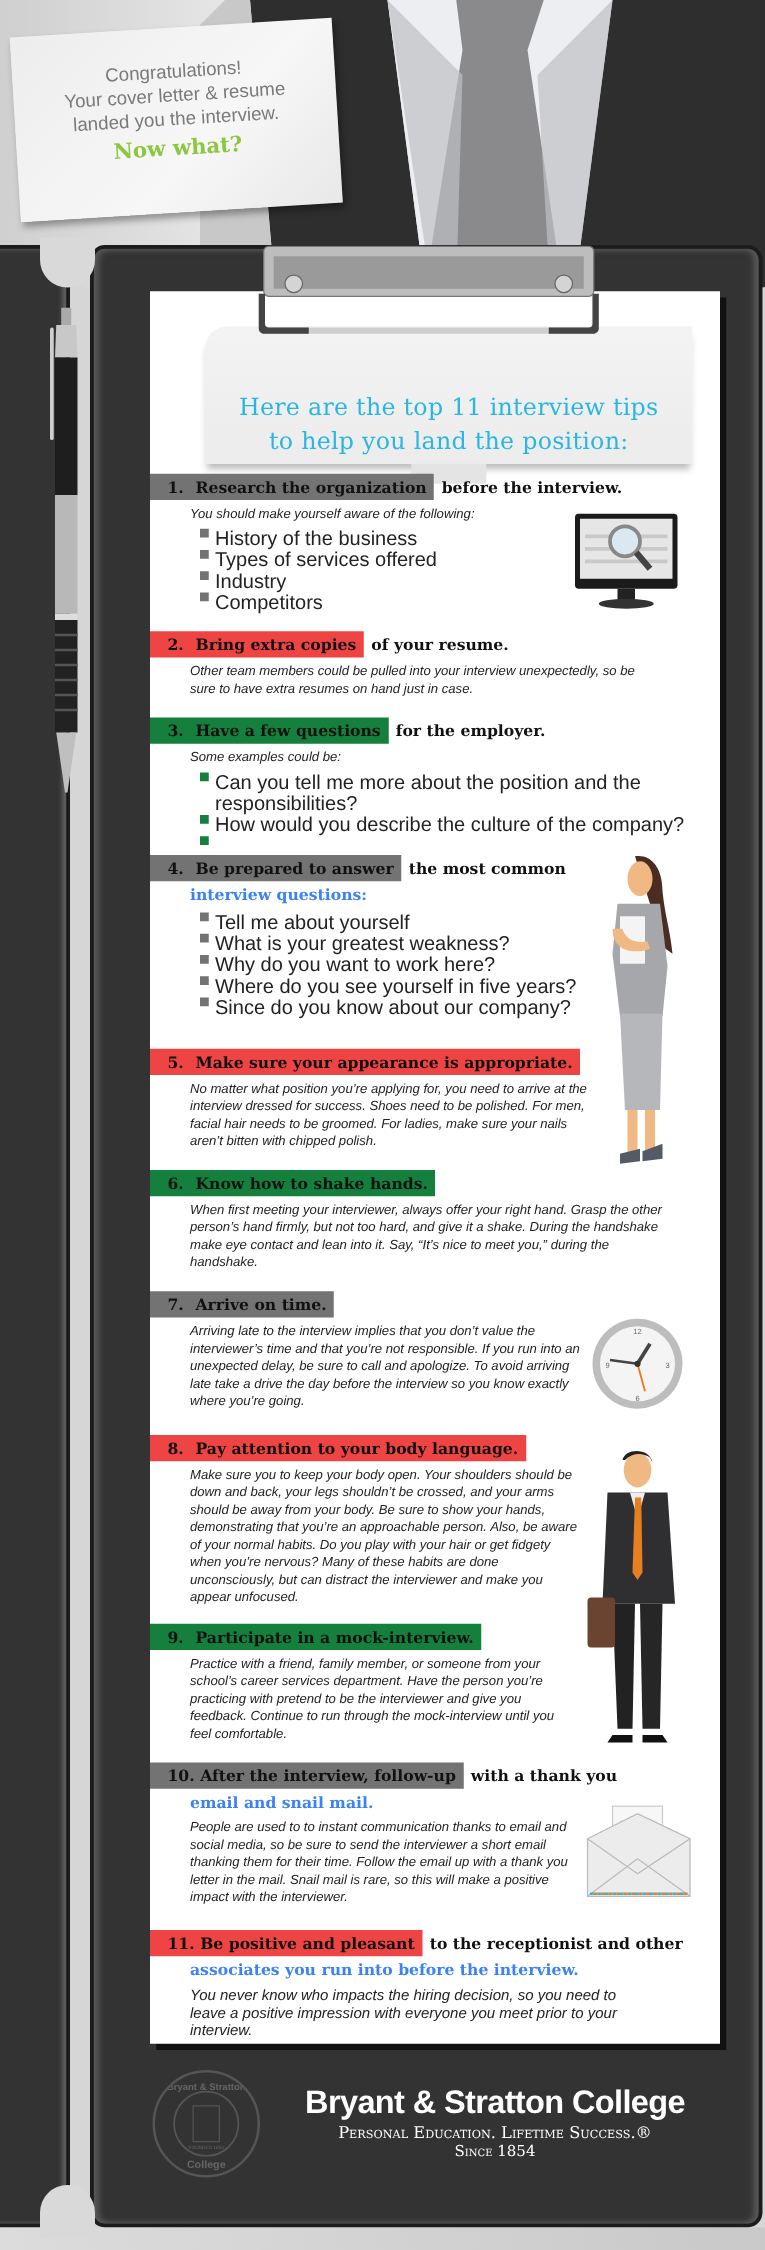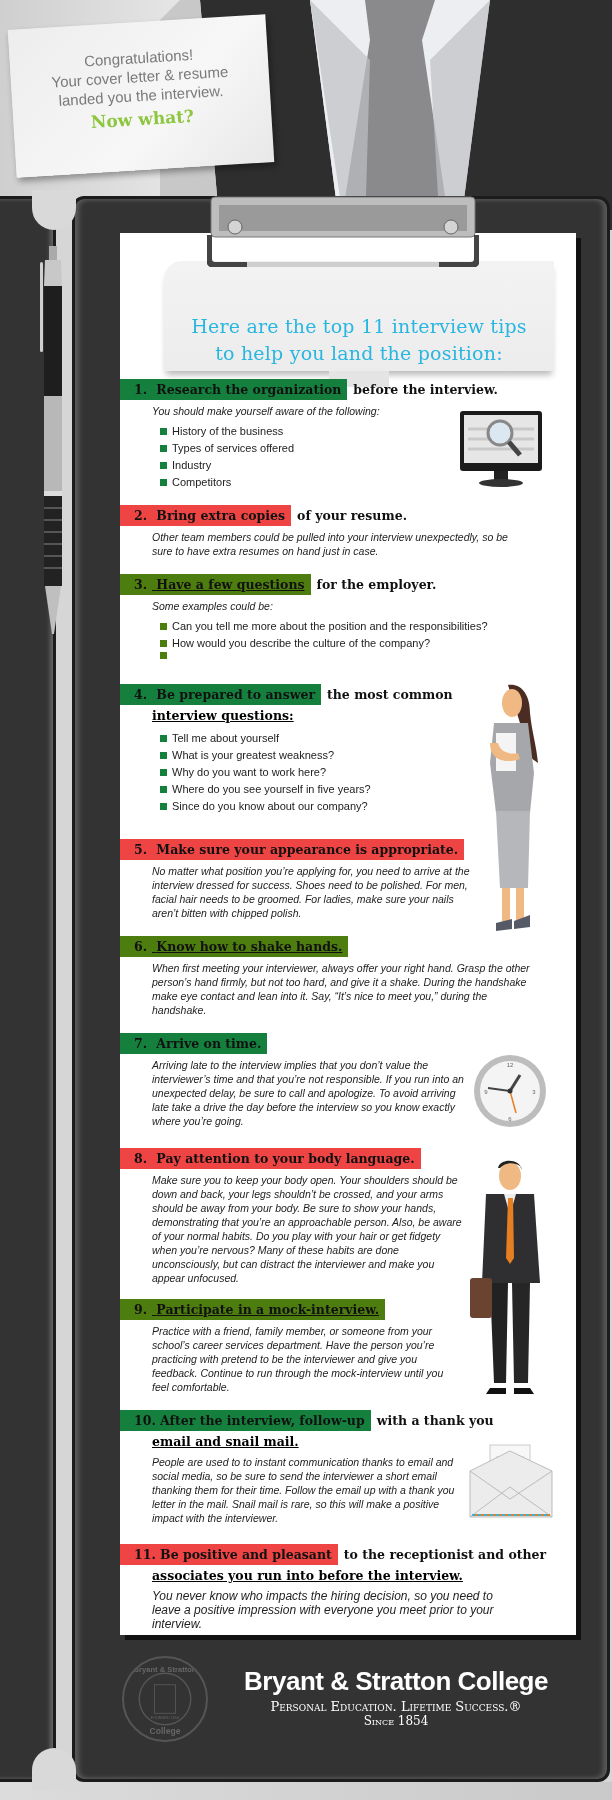--- a/index.html
+++ b/index.html
@@ -39,27 +39,27 @@
     background: linear-gradient(#f3f3f3, #ececec); border-radius: 18px 0 0 0; box-shadow: 0 6px 6px -2px #bbb; }
   .banner h1 { position: absolute; left: 0; top: 52px; width: 390px; text-align: center;
     font-family: "DejaVu Serif", serif; font-weight: normal; color: #29b6e0; font-size: 19px; line-height: 27px; letter-spacing: 0.2px; }
   .banner .tab { position: absolute; left: 165px; top: 110px; width: 60px; height: 16px; background: #e4e4e4; }
 
   .tip { position: absolute; left: 0; width: 456px; }
   .tip-head { display: flex; align-items: flex-start; font-family: "DejaVu Serif", serif; font-weight: bold; font-size: 12.5px; color: #111; }
   .hl { display: inline-block; padding: 2px 6px 2px 14px; line-height: 17px; white-space: nowrap; }
   .hl .num { display: inline-block; min-width: 18px; }
   .rest { padding: 2px 0 0 6px; line-height: 17px; }
-  .cont { margin-left: 32px; margin-top: 2px; font-family: "DejaVu Serif", serif; font-weight: bold; font-size: 12.5px; color:#000000; line-height: 18px; text-decoration: underline; }
-  .orange { background: #15803d; }
+  .cont { margin-left: 32px; margin-top: 2px; font-family: "DejaVu Serif", serif; font-weight: bold; font-size: 12.5px; color:#3b82f6; line-height: 18px; }
+  .orange { background: #737373; }
   .green { background: #ef4444; }
-  .blue { background: #4d7c0f; text-decoration: underline; }
+  .blue { background: #15803d; }
   .body { margin-left: 32px; margin-top: 4px; font-style: italic; font-size: 10.5px; line-height: 14px; color: #222; }
   ul.bul { list-style: none; margin-left: 40px; margin-top: 5px; }
-  ul.bul li { font-size: 11px; line-height: 17px; color: #222; display: flex; align-items: center; }
+  ul.bul li { font-size: 16px; line-height: 17px; color: #222; display: flex; align-items: flex-start; }
   ul.bul li .sq { width: 7px; height: 7px; margin-right: 5px; flex: none; }
 
   .illus { position: absolute; }
 
   
   .footer { position: absolute; left: 120px; top: 1648px; width: 460px; height: 110px; }
   .seal { position: absolute; left: 2px; top: 8px; width: 86px; height: 86px; border-radius: 50%; border: 2px solid #555; }
   .brand { position: absolute; left: 96px; top: 18px; width: 360px; text-align: center; color: #fff; }
   .brand .name { font-weight: bold; font-size: 26px; letter-spacing: -0.5px; }
   .brand .tag { font-family: "DejaVu Serif", serif; font-variant: small-caps; font-size: 13px; margin-top: 2px; }

